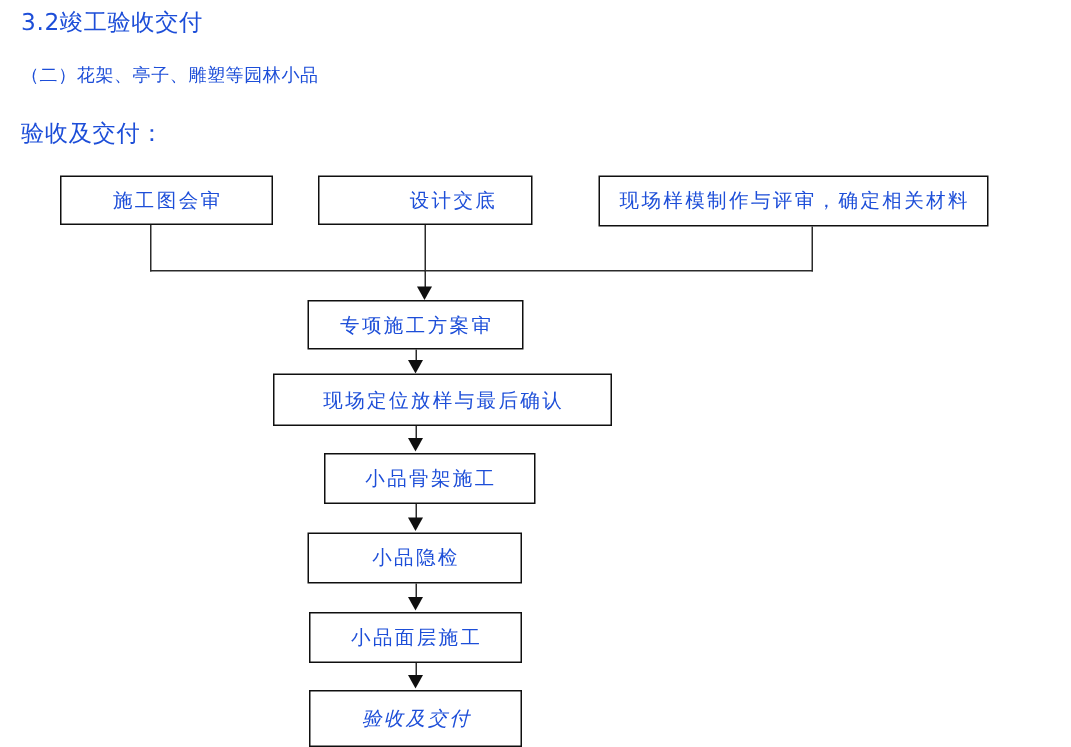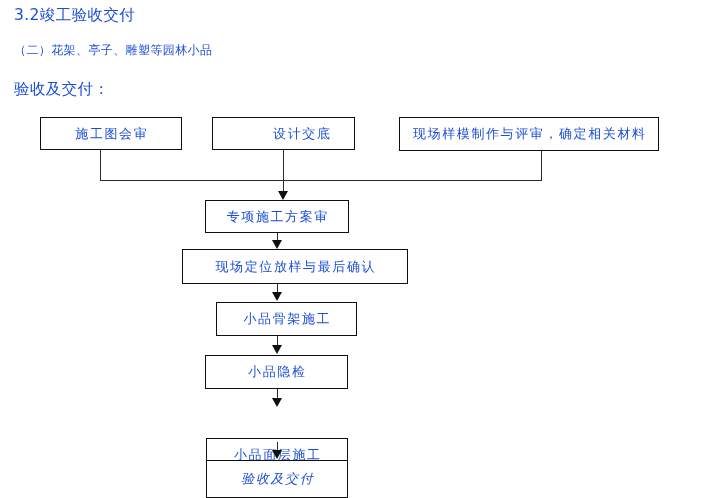--- a/index.html
+++ b/index.html
@@ -55,21 +55,21 @@
   }
 
   
   #node-sgths  { left: 40px;  top: 117px; width: 142px; height: 33px; }
   #node-sjjd   { left: 212px; top: 117px; width: 143px; height: 33px; padding-left: 36px; }
   #node-xcym   { left: 399px; top: 117px; width: 260px; height: 34px; }
   #node-zxsg   { left: 205px; top: 200px; width: 144px; height: 33px; }
   #node-xcdw   { left: 182px; top: 249px; width: 226px; height: 35px; }
   #node-xpgj   { left: 206px; top: 302px; width: 141px; height: 34px; margin-left: 10px; }
   #node-xpyj   { left: 205px; top: 355px; width: 143px; height: 34px; }
-  #node-xpmc   { left: 206px; top: 408px; width: 142px; height: 34px; margin-top: 30px; }
+  #node-xpmc   { left: 206px; top: 408px; width: 142px; height: 34px; }
   #node-ysjf   { left: 206px; top: 460px; width: 142px; height: 38px; font-style: italic; }
 
   
   .conn-v {            
     position: absolute;
     width: 1.4px;
     background: #2b2b2b;
   }
   .conn-h {            
     position: absolute;

